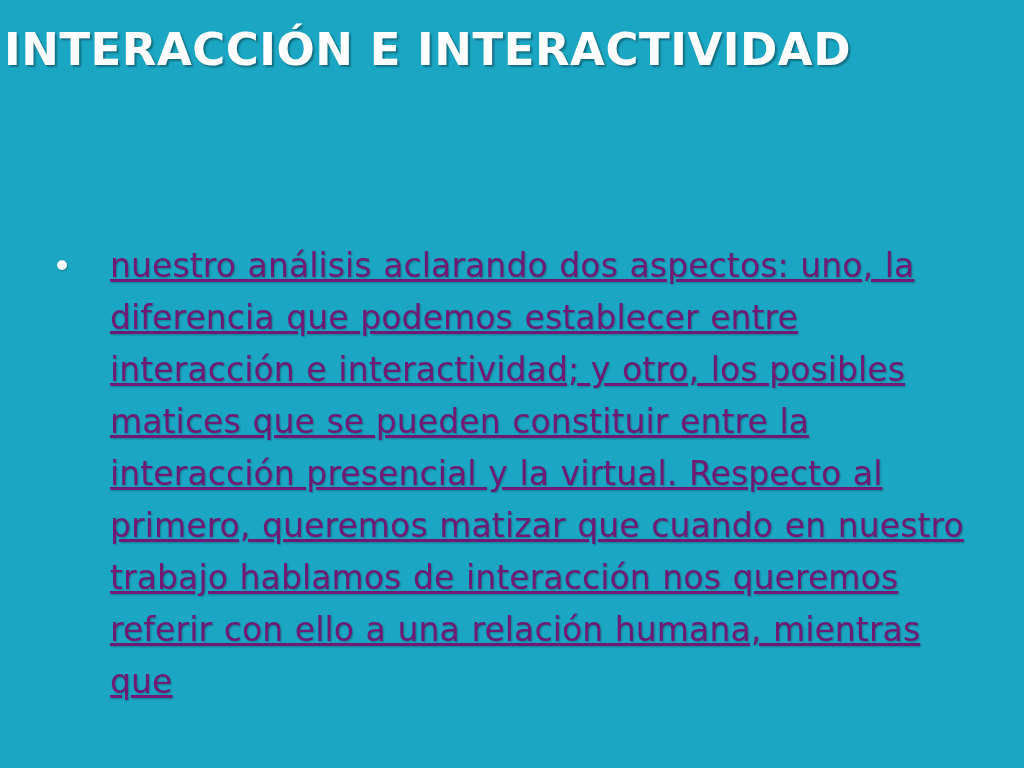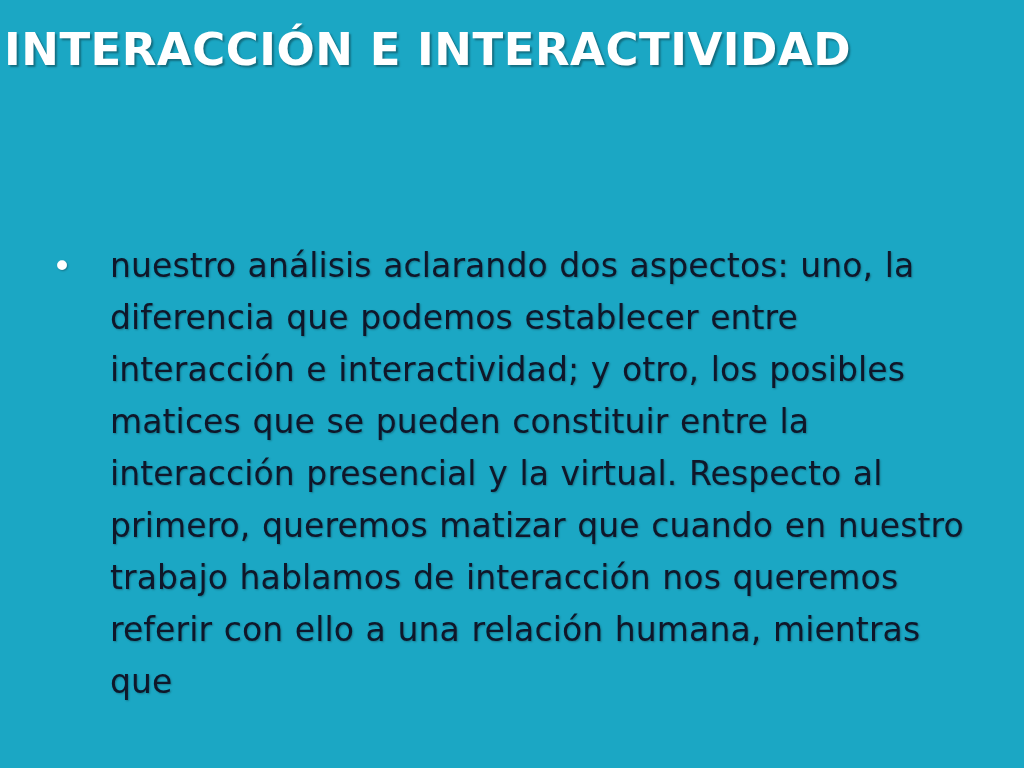--- a/index.html
+++ b/index.html
@@ -52,24 +52,25 @@
     line-height: 52px;
     text-align: left;
     color: #ffffff;
     text-shadow: 1px 1px 2px rgba(0,0,0,0.3);
   }
   .bullet-text {
     flex: 1 1 auto;
     font-family: "DejaVu Sans", sans-serif;
     font-size: 33px;
     line-height: 52px;
-    color: #0f172a;
+    color: #701a75;
     text-shadow: 1px 1px 2px rgba(0,0,0,0.28);
     letter-spacing: 0.1px;
     word-spacing: 1px;
+    text-decoration: underline;
   }
 </style>
 </head>
 <body>
 
 <div class="slide">
 
   <div class="slide-title">INTERACCIÓN E INTERACTIVIDAD</div>
 
   <div class="body-block">

